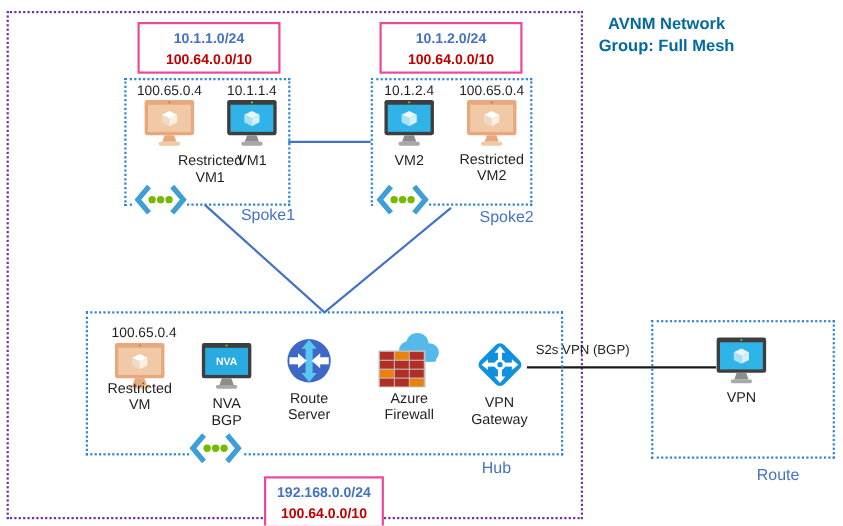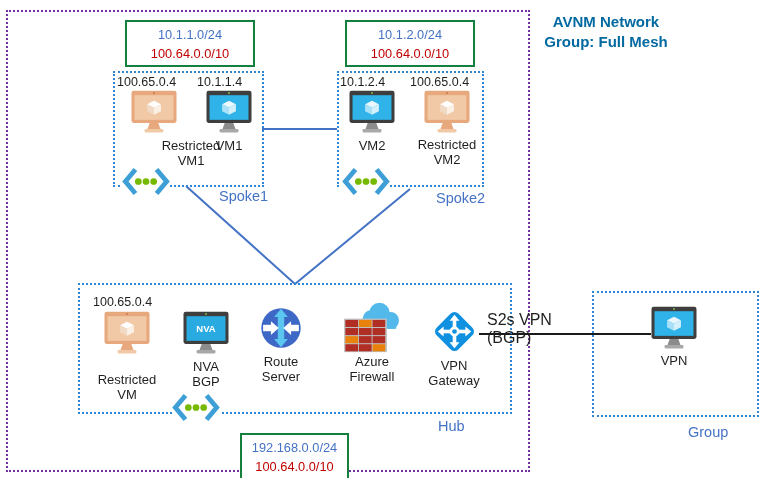--- a/index.html
+++ b/index.html
@@ -1,29 +1,29 @@
 <!DOCTYPE html>
 <html><head>
 <meta charset="utf-8">
 <style>
   html,body{margin:0;padding:0;background:#fff;}
   #canvas{position:relative;width:766px;height:478px;background:#fff;overflow:hidden;
           font-family:"Liberation Sans",sans-serif;color:#1f1f1f;}
   .zone{position:absolute;border:2px dotted #2E86D6;background:transparent;z-index:1;}
   .group-box{position:absolute;border:2px dotted #7030A0;z-index:0;}
-  .cidr-box{position:absolute;border:2px solid #15803d;background:#fff;text-align:center;
-            font-weight:400;font-size:12.8px;line-height:1.5;padding-top:3px;z-index:4;}
+  .cidr-box{position:absolute;border:2px solid #ec4899;background:#fff;text-align:center;
+            font-weight:700;font-size:12.8px;line-height:1.5;padding-top:3px;z-index:4;}
   .cidr-primary{color:#4472C4;display:block;}
   .cidr-secondary{color:#C00000;display:block;}
-  .ip{position:absolute;font-size:12.5px;text-align:left;z-index:3;}
+  .ip{position:absolute;font-size:12.5px;text-align:center;z-index:3;}
   .node-label{position:absolute;font-size:13px;text-align:center;line-height:1.18;z-index:3;}
   .zone-name{position:absolute;font-size:14.5px;color:#4472C4;z-index:3;}
   .group-label{position:absolute;font-size:15px;font-weight:600;color:#0369a1;
                text-align:center;line-height:1.35;z-index:3;}
-  .s2s-label{position:absolute;font-size:16px;color:#1f1f1f;z-index:3;}
+  .s2s-label{position:absolute;font-size:12px;color:#1f1f1f;z-index:3;}
   .icon{position:absolute;z-index:3;}
   .icon.on-border{background:#fff;z-index:2;}
   #wires{position:absolute;left:0;top:0;width:766px;height:478px;z-index:1;pointer-events:none;}
   svg text{font-family:"Liberation Sans",sans-serif;}
 </style>
 </head>
 <body>
 
 <div id="canvas">
 
@@ -160,21 +160,21 @@
   <svg class="icon on-border" style="left:342px;top:166px;" width="48" height="31">
       <use href="#sym-netlink"></use>
     </svg>
   <div class="zone-name" style="left:436px;top:190px;">Spoke2</div>
 
   <div class="zone" style="left:78px;top:283px;width:430px;height:127px;"></div>
   <div class="ip" style="left:93px;top:295px;width:76px;">100.65.0.4</div>
   <svg class="icon" style="left:101px;top:311px;" width="52" height="45">
       <use href="#sym-vm-orange"></use>
     </svg>
-  <div class="node-label" style="left:91px;top:372px;width:72px;">Restricted VM</div>
+  <div class="node-label" style="left:91px;top:345px;width:72px;">Restricted VM</div>
   <svg class="icon" style="left:180px;top:311px;" width="52" height="45">
       <use href="#sym-nva"></use>
     </svg>
   <div class="node-label" style="left:184px;top:359px;width:44px;">NVA BGP</div>
   <svg class="icon on-border" style="left:172px;top:392px;" width="48" height="31">
       <use href="#sym-netlink"></use>
     </svg>
   <svg class="icon" style="left:259px;top:306px;" width="44" height="44">
       <use href="#sym-route-server"></use>
     </svg>
@@ -194,15 +194,15 @@
     <span class="cidr-secondary">100.64.0.0/10</span>
   </div>
 
   <div class="s2s-label" style="left:487px;top:311px;width:112px;">S2s VPN (BGP)</div>
 
   <div class="zone" style="left:592px;top:291px;width:163px;height:122px;"></div>
   <svg class="icon" style="left:648px;top:306px;" width="52" height="45">
       <use href="#sym-vm-blue"></use>
     </svg>
   <div class="node-label" style="left:644px;top:353px;width:60px;">VPN</div>
-  <div class="zone-name" style="left:688px;top:424px;">Group</div>
+  <div class="zone-name" style="left:688px;top:424px;">Route</div>
 
 </div>
 
 </body></html>

